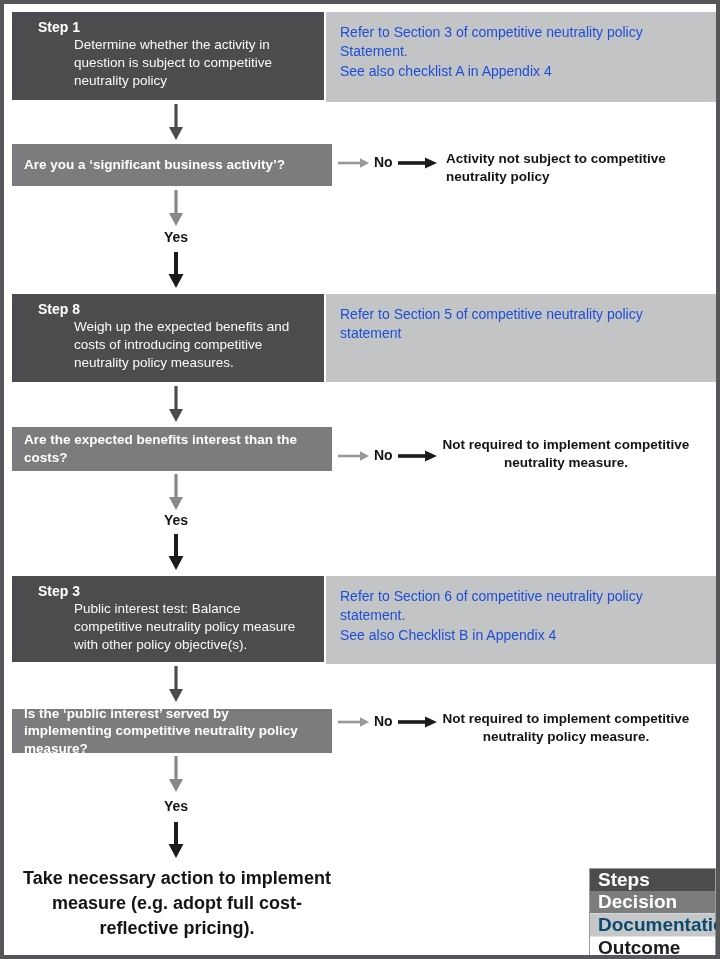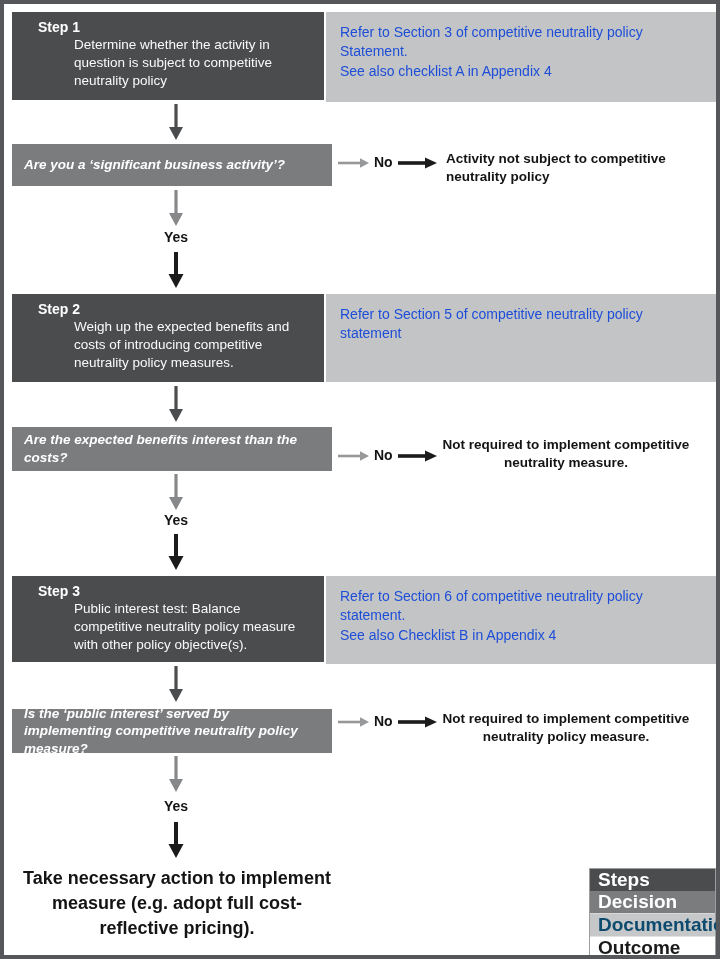--- a/index.html
+++ b/index.html
@@ -8,21 +8,21 @@
   .abs{position:absolute;box-sizing:border-box;}
 
   .step-box{background:#4b4c4e;color:#ffffff;padding:6px 12px 6px 26px;}
   .step-title{font-weight:bold;font-size:14px;line-height:1.3;}
   .step-body{font-size:13.5px;line-height:1.32;color:#fafafa;margin-left:36px;}
 
   .doc-box{background:#c3c4c6;color:#1d4ed8;padding:11px 14px;}
   .doc-line{font-size:14px;line-height:1.38;}
 
   .decision-box{background:#7b7c7e;color:#ffffff;display:flex;align-items:center;padding:0 12px;}
-  .decision-text{font-size:13.5px;font-weight:600;line-height:1.3;font-style:italic;}
+  .decision-text{font-size:13.5px;font-weight:600;line-height:1.3;}
 
   .yes-label,.no-label{font-size:14px;font-weight:bold;color:#141414;}
   .yes-label{width:60px;text-align:center;}
 
   .branch-text{font-size:13.5px;font-weight:600;line-height:1.35;color:#141414;}
   .branch-left{text-align:left;}
   .branch-center{text-align:center;}
 
   .outcome-text{font-size:18px;font-weight:bold;line-height:1.4;text-align:center;color:#141414;}
 
@@ -83,21 +83,21 @@
   </div>
   <div class="abs yes-label" style="left:142px;top:225px;">Yes</div>
   <div class="abs" style="left:163px;top:248px;">
     <svg width="18" height="36">
         <line x1="9" y1="0" x2="9" y2="23" stroke="#1b1b1b" stroke-width="4"></line>
         <polygon points="1.5,22 16.5,22 9,36" fill="#1b1b1b"></polygon>
       </svg>
   </div>
 
   <div class="abs step-box" style="left:8px;top:290px;width:312px;height:88px;">
-    <div class="step-title">Step 2</div>
+    <div class="step-title">Step 8</div>
     <div class="step-body">Weigh up the expected benefits and costs of introducing competitive neutrality policy measures.</div>
   </div>
   <div class="abs doc-box" style="left:322px;top:290px;width:390px;height:88px;">
     <div class="doc-line">Refer to Section 5 of competitive neutrality policy statement</div>
   </div>
 
   <div class="abs" style="left:164px;top:382px;">
     <svg width="16" height="36">
         <line x1="8" y1="0" x2="8" y2="24" stroke="#4b4c4e" stroke-width="3.2"></line>
         <polygon points="1,23 15,23 8,36" fill="#4b4c4e"></polygon>

